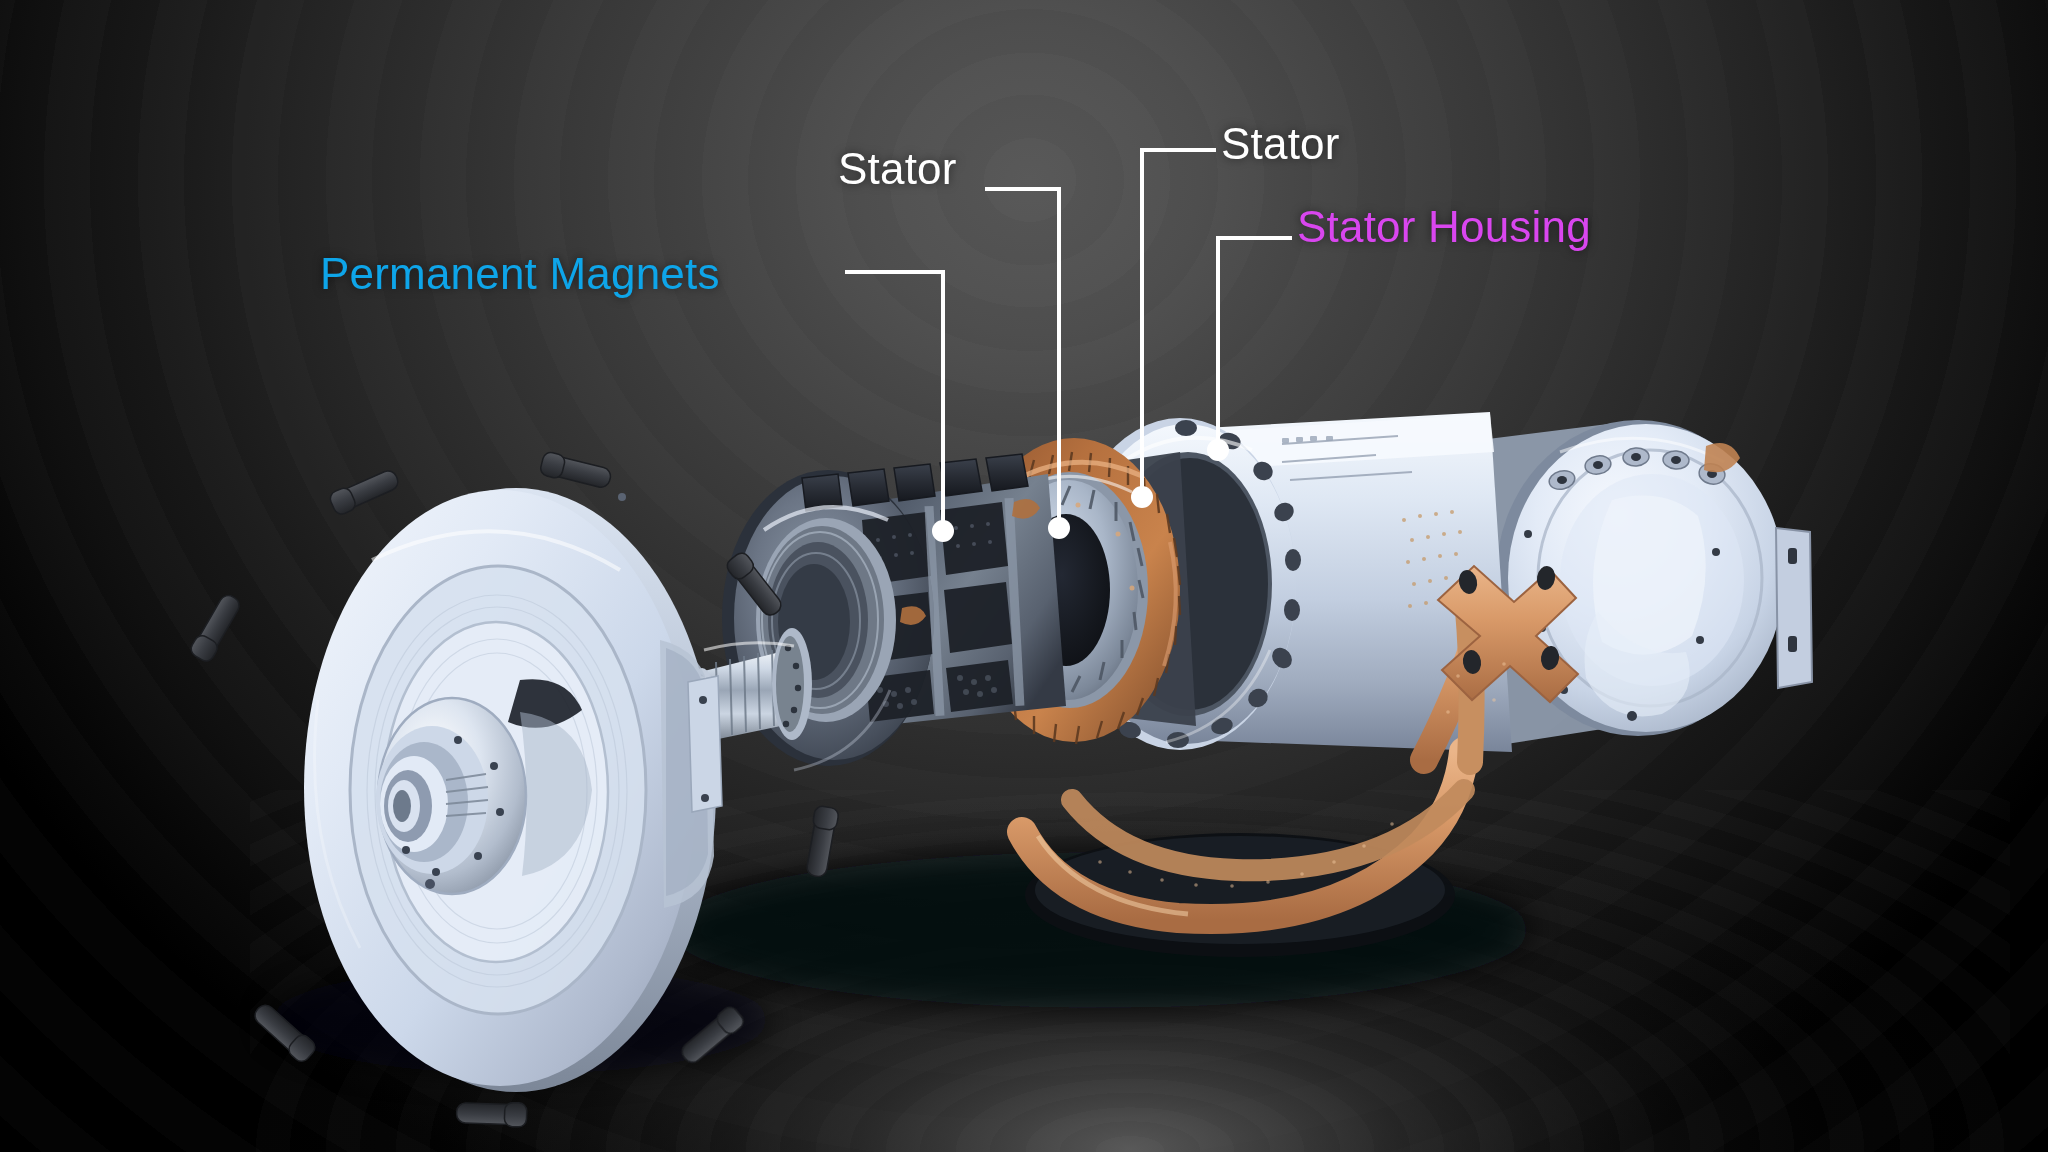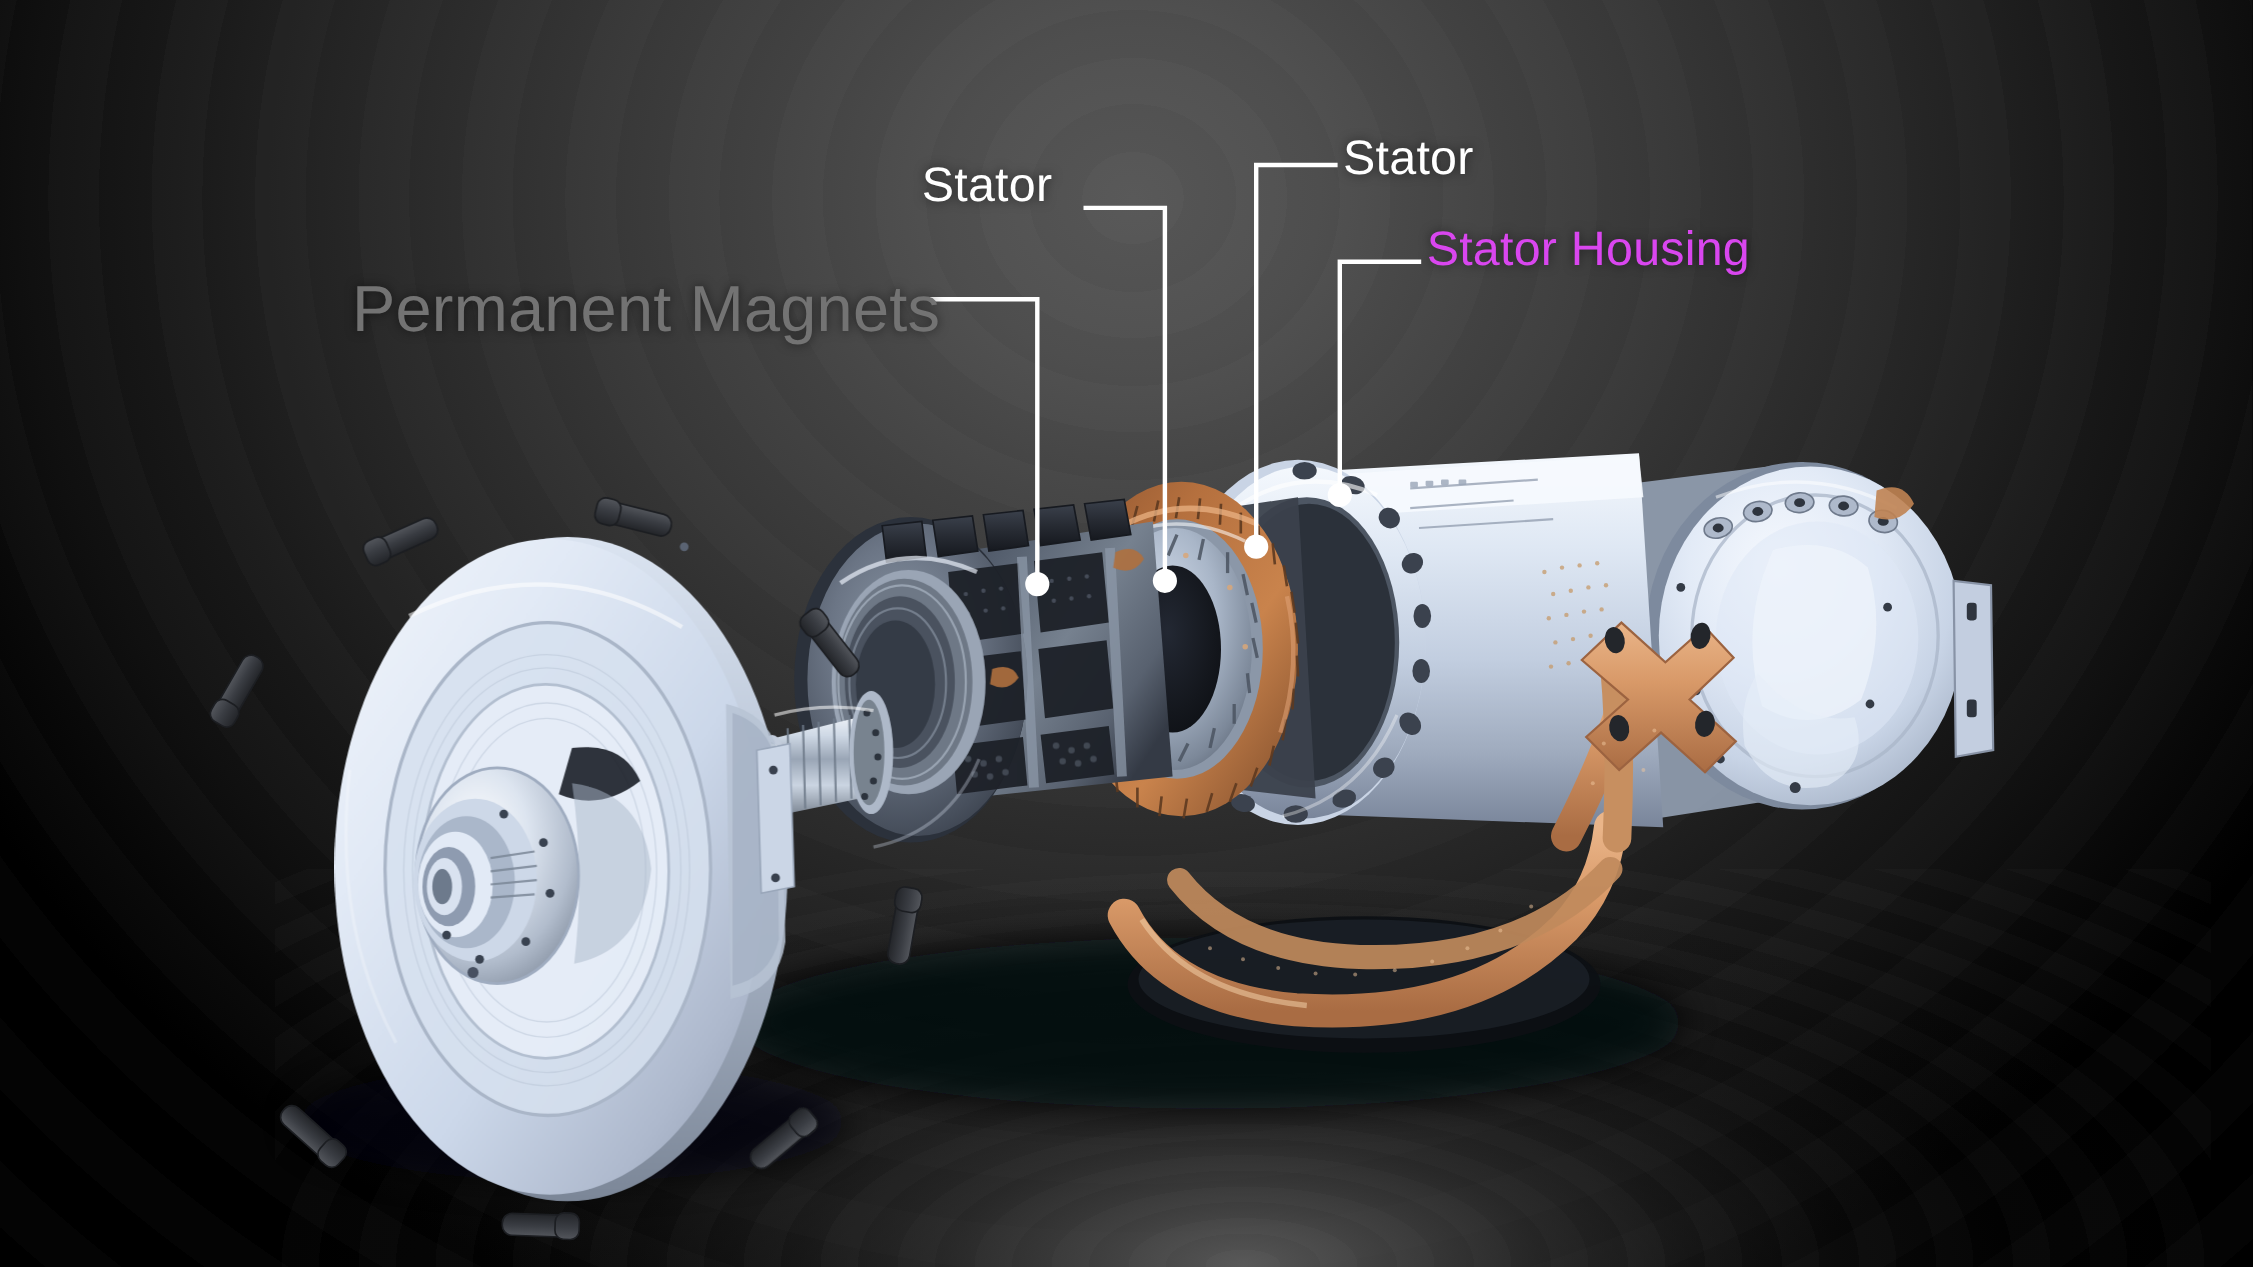--- a/index.html
+++ b/index.html
@@ -592,19 +592,19 @@
         <path d="M 1216 150 H 1142 V 497" fill="none" stroke="#ffffff" stroke-width="4" stroke-linecap="butt" stroke-linejoin="miter"></path>
         <circle cx="1142" cy="497" r="11" fill="#ffffff"></circle>
       </g>
       <g>
         <path d="M 1292 238 H 1218 V 450" fill="none" stroke="#ffffff" stroke-width="4" stroke-linecap="butt" stroke-linejoin="miter"></path>
         <circle cx="1218" cy="450" r="11" fill="#ffffff"></circle>
       </g>
     </svg>
 
   <div id="label-layer">
-      <div class="callout-label" style="left: 320px; top: 252px; font-size: 59px; color: #737373;">Permanent Magnets</div>
+      <div class="callout-label" style="left: 320px; top: 252px; font-size: 44px; color: #0ea5e9;">Permanent Magnets</div>
       <div class="callout-label" style="left: 838px; top: 147px; font-size: 44px; color: rgb(255, 255, 255);">Stator</div>
       <div class="callout-label" style="left: 1221px; top: 122px; font-size: 44px; color: rgb(255, 255, 255);">Stator</div>
       <div class="callout-label" style="left: 1297px; top: 205px; font-size: 44px; color: #d946ef;">Stator Housing</div>
     </div>
 
 </div>
 
 </body></html>

